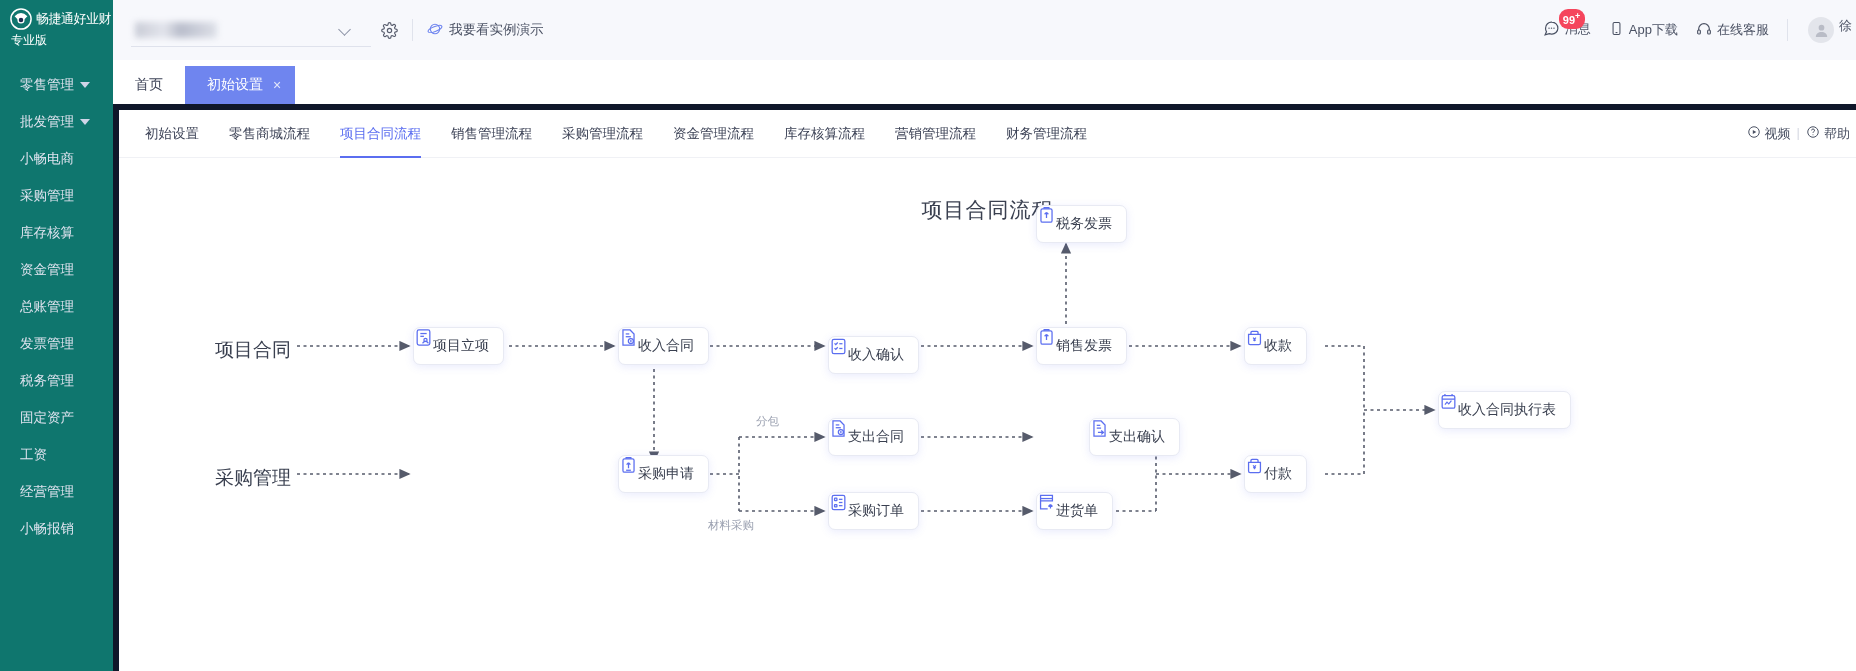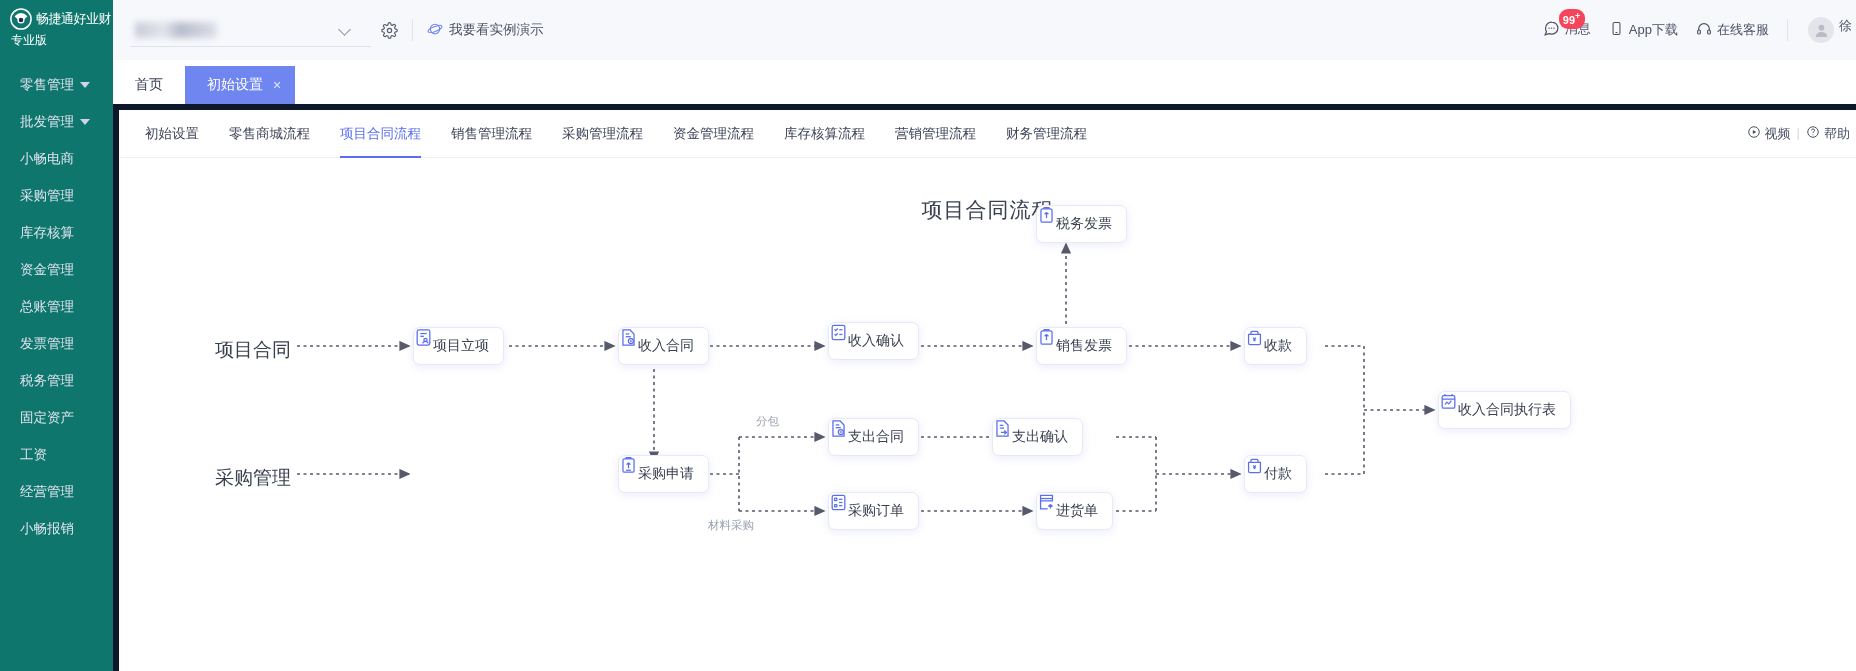--- a/index.html
+++ b/index.html
@@ -478,21 +478,21 @@
               <path d="M5 2.5h9l5 5v14H5z"></path>
               <line x1="8.5" y1="7.5" x2="13" y2="7.5"></line>
               <line x1="8.5" y1="11" x2="15" y2="11"></line>
               <circle cx="15" cy="16.5" r="3.2"></circle>
               <path d="M15 15v3"></path>
             </svg>
           </span>
           <span>收入合同</span>
         </div>
 
-        <div class="node" style="left:709px; top:98px;">
+        <div class="node" style="left:709px; top:112px;">
           <span class="nicon">
             <svg width="19" height="19" viewBox="0 0 24 24" fill="none" stroke="#5b6ef0" stroke-width="1.6">
               <rect x="4" y="3" width="16" height="18" rx="2.2"></rect>
               <path d="M7 8l1.6 1.6L11 7"></path>
               <line x1="13" y1="8.5" x2="17" y2="8.5"></line>
               <path d="M7 14l1.6 1.6L11 13"></path>
               <line x1="13" y1="14.5" x2="17" y2="14.5"></line>
             </svg>
           </span>
           <span>收入确认</span>
@@ -562,21 +562,21 @@
               <path d="M5 2.5h9l5 5v14H5z"></path>
               <line x1="8.5" y1="7.5" x2="13" y2="7.5"></line>
               <line x1="8.5" y1="11" x2="15" y2="11"></line>
               <circle cx="15" cy="16.5" r="3.2"></circle>
               <path d="M15 15v3"></path>
             </svg>
           </span>
           <span>支出合同</span>
         </div>
 
-        <div class="node" style="left:873px; top:194px;">
+        <div class="node" style="left:970px; top:194px;">
           <span class="nicon">
             <svg width="19" height="19" viewBox="0 0 24 24" fill="none" stroke="#5b6ef0" stroke-width="1.6">
               <path d="M5 2.5h9l5 5v14H5z"></path>
               <line x1="8.5" y1="8" x2="13" y2="8"></line>
               <line x1="8.5" y1="11.5" x2="14" y2="11.5"></line>
               <path d="M10 17h7M14.2 14.6L17 17l-2.8 2.4"></path>
             </svg>
           </span>
           <span>支出确认</span>
         </div>

